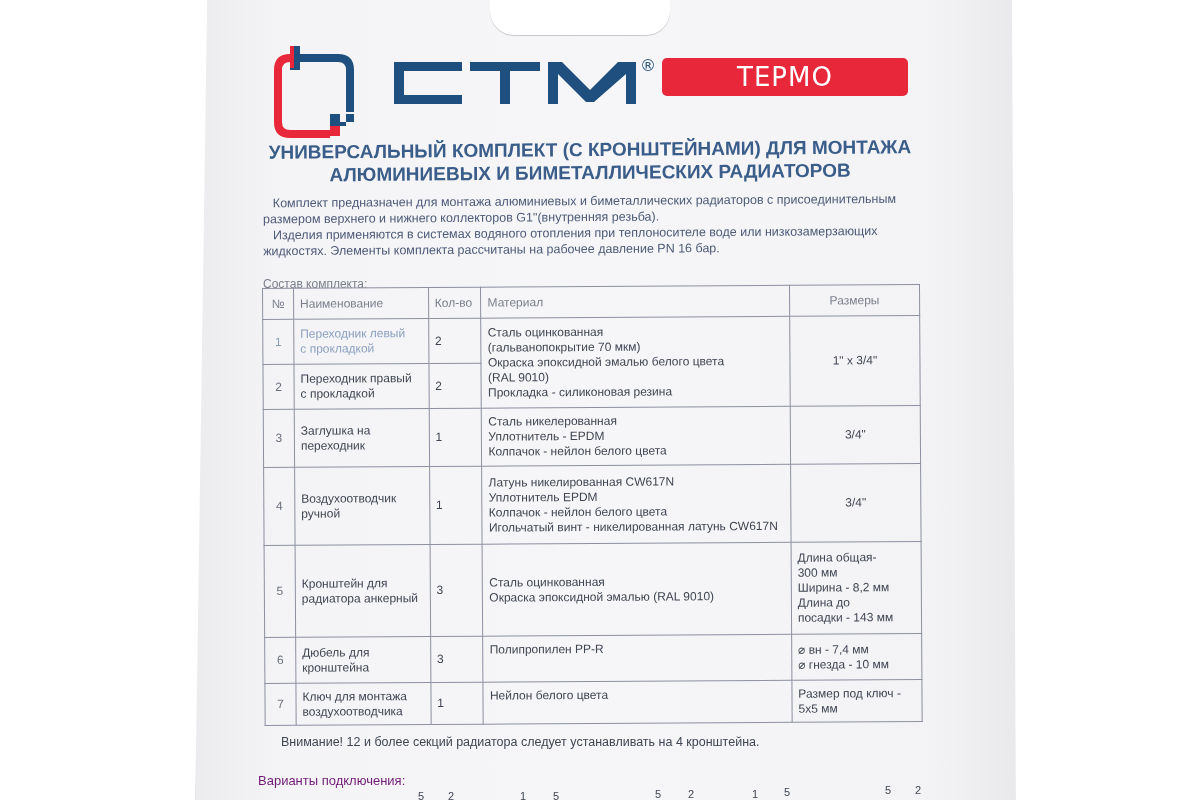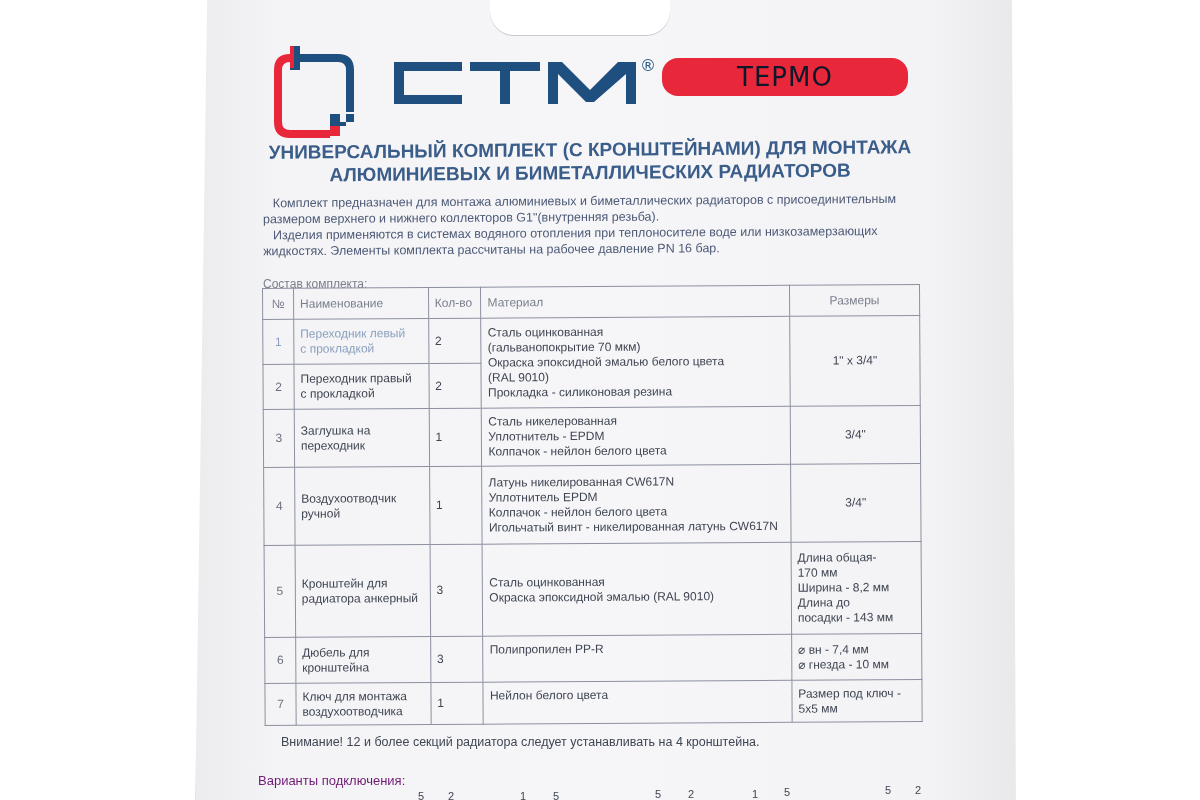--- a/index.html
+++ b/index.html
@@ -19,21 +19,21 @@
     background:#ffffff; border-radius:0 0 24px 24px;
     box-shadow:inset 0 -1px 0 #c9c9cc;
   }
   .logo-mark { position:absolute; left:268px; top:40px; width:100px; height:100px; }
   .brand {
     position:absolute; left:390px; top:62px; height:42px;
   }
   .reg { position:absolute; left:640px; top:56px; font-size:16px; color:#2b5a86; }
   .termo {
     position:absolute; left:662px; top:58px; width:246px; height:38px;
-    background:#e8283a; border-radius:16px; color:#0f172a;
+    background:#e8283a; border-radius:5px; color:#ffffff;
     font-size:26px; letter-spacing:1px; text-align:center; line-height:38px;
   }
   .title {
     position:absolute; left:250px; width:680px; text-align:center;
     font-family:"Liberation Sans", sans-serif; font-weight:bold;
     color:#3a5d8a; font-size:19px; line-height:23px; top:138px;
     transform:rotate(-0.5deg);
   }
   .intro {
     position:absolute; left:263px; top:193px; width:665px;
@@ -187,21 +187,21 @@
         <span class="ml">Кронштейн для</span>
         <span class="ml">радиатора анкерный</span>
       </td>
       <td class="c-qty">3</td>
       <td>
         <span class="ml">Сталь оцинкованная</span>
         <span class="ml">Окраска эпоксидной эмалью (RAL 9010)</span>
       </td>
       <td>
         <span class="ml">Длина общая-</span>
-        <span class="ml">170 мм</span>
+        <span class="ml">300 мм</span>
         <span class="ml">Ширина - 8,2 мм</span>
         <span class="ml">Длина до</span>
         <span class="ml">посадки - 143 мм</span>
       </td>
     </tr>
 
     <tr style="height:46px">
       <td class="c-num">6</td>
       <td>
         <span class="ml">Дюбель для</span>

